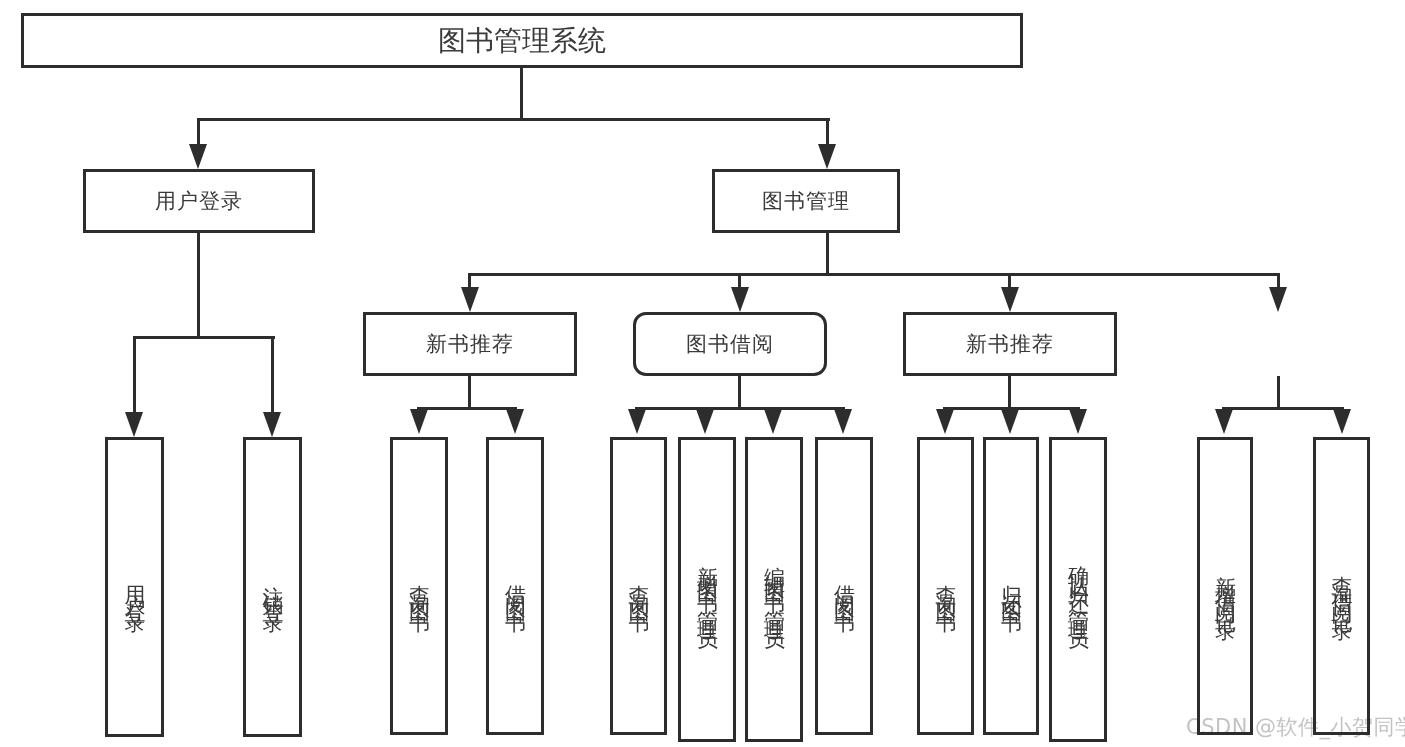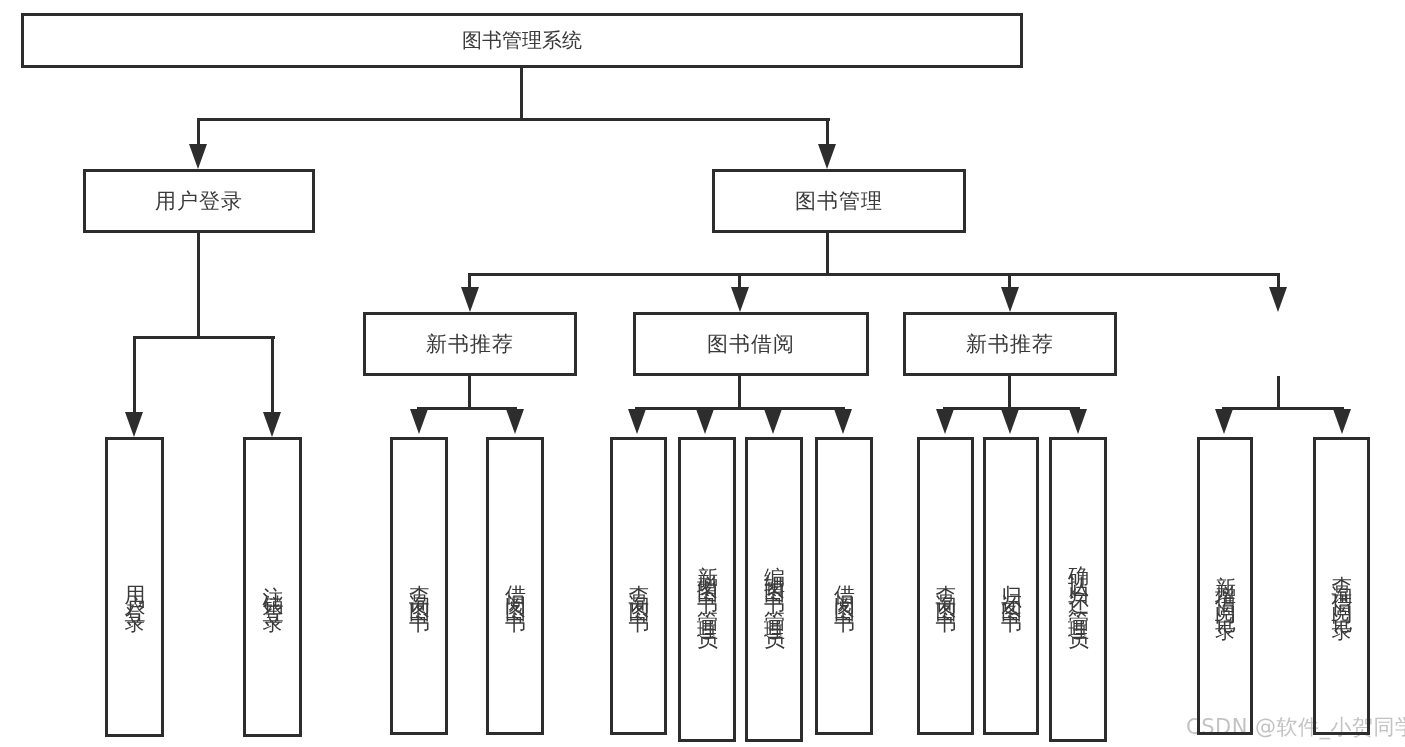--- a/index.html
+++ b/index.html
@@ -12,21 +12,21 @@
   }
   .node{
     position:absolute;
     box-sizing:border-box;
     border:3px solid #2d2d2d;
     background:#ffffff;
     display:flex;align-items:center;justify-content:center;
     color:#3a3a3a;
   }
   .node.h{font-size:21px;letter-spacing:1px;}
-  .node.root{font-size:20px;align-items:center;}
+  .node.root{font-size:28px;align-items:center;}
   .leaf{
     position:absolute;
     box-sizing:border-box;
     border:3px solid #2d2d2d;
     background:#ffffff;
     display:flex;align-items:center;justify-content:center;
     color:#3a3a3a;
   }
   .vtext{
     writing-mode:vertical-rl;
@@ -67,39 +67,39 @@
   <div class="vline" style="left:520px;top:68px;height:52px;"></div>
   <div class="hline" style="left:197px;top:118px;width:633px;"></div>
   <div class="vline" style="left:197px;top:118px;height:30px;"></div>
   <div class="ahead" style="left:189px;top:144px;"></div>
   <div class="vline" style="left:826px;top:118px;height:30px;"></div>
   <div class="ahead" style="left:818px;top:144px;"></div>
 
   <div class="node h" style="left:83px;top:169px;width:232px;height:64px;">
     <span>用户登录</span>
   </div>
-  <div class="node h" style="left:712px;top:169px;width:254px;height:64px;">
+  <div class="node h" style="left:712px;top:169px;width:188px;height:64px;">
     <span>图书管理</span>
   </div>
 
   <div class="vline" style="left:826px;top:233px;height:43px;"></div>
   <div class="hline" style="left:468px;top:273px;width:812px;"></div>
   <div class="vline" style="left:468px;top:273px;height:17px;"></div>
   <div class="ahead" style="left:461px;top:287px;"></div>
   <div class="vline" style="left:738px;top:273px;height:17px;"></div>
   <div class="ahead" style="left:731px;top:287px;"></div>
   <div class="vline" style="left:1008px;top:273px;height:17px;"></div>
   <div class="ahead" style="left:1001px;top:287px;"></div>
   <div class="vline" style="left:1277px;top:273px;height:17px;"></div>
   <div class="ahead" style="left:1269px;top:287px;"></div>
 
   <div class="node h" style="left:363px;top:312px;width:214px;height:64px;">
     <span>新书推荐</span>
   </div>
-  <div class="node h" style="left:633px;top:312px;width:236px;height:64px;">
+  <div class="node h" style="left:633px;top:312px;width:194px;height:64px;border-radius:13px;">
     <span>图书借阅</span>
   </div>
   <div class="node h" style="left:903px;top:312px;width:214px;height:64px;">
     <span>新书推荐</span>
   </div>
 
   <div class="vline" style="left:197px;top:233px;height:106px;"></div>
   <div class="hline" style="left:133px;top:336px;width:142px;"></div>
   <div class="vline" style="left:133px;top:336px;height:79px;"></div>
   <div class="ahead" style="left:125px;top:412px;"></div>

